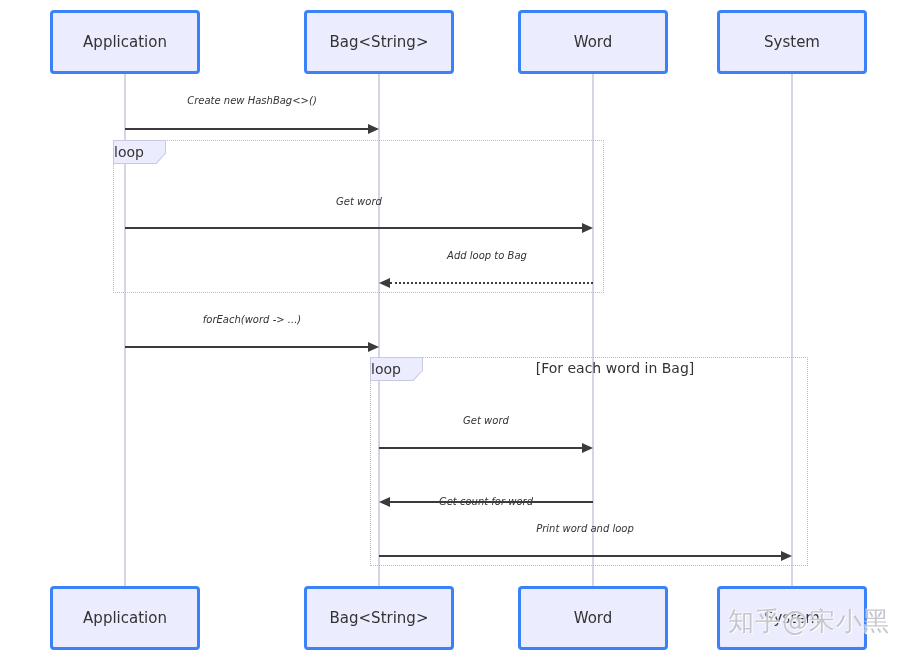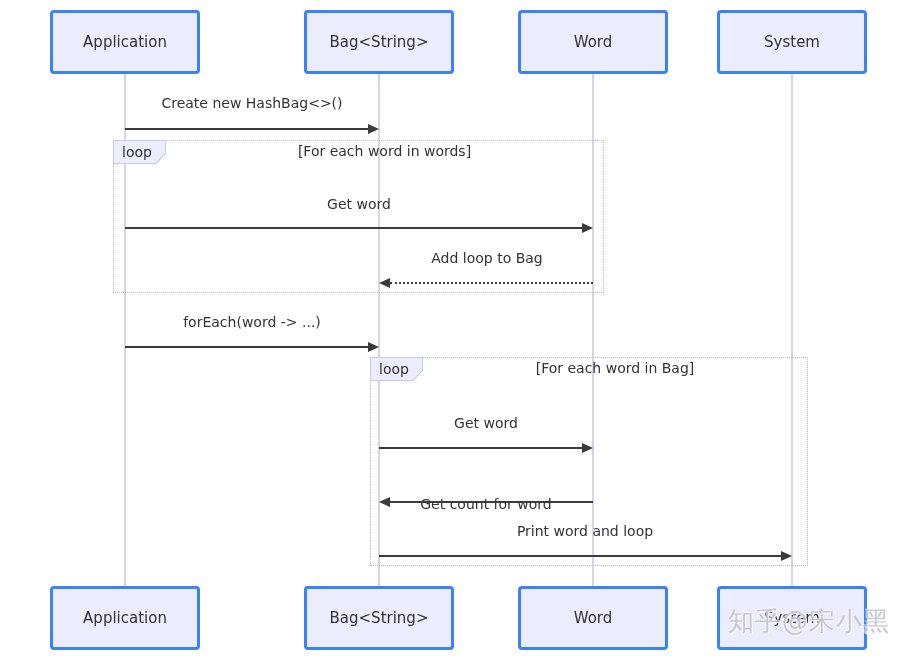--- a/index.html
+++ b/index.html
@@ -35,23 +35,24 @@
     align-items: center;
     justify-content: center;
     font-size: 15px;
     color: #333333;
   }
   .actor.top { top: 10px; }
   .actor.bottom { top: 586px; }
   .msg-label {
     position: absolute;
     transform: translateX(-50%);
-    font-size: 14px;
+    font-size: 10px;
     white-space: nowrap;
     color: #333333;
+    font-style: italic;
   }
   .msg-line {
     position: absolute;
     height: 0;
     border-top: 2px solid #3b3b3b;
   }
   .msg-line.dotted {
     border-top: 2px dotted #3b3b3b;
   }
   .arrow-right {
@@ -83,21 +84,20 @@
   .loop-label-inner {
     position: absolute;
     left: 1px; top: 1px;
     width: 51px;
     height: 22px;
     background: #ECECFF;
     clip-path: polygon(0 0, 100% 0, 100% 55%, 82% 100%, 0 100%);
     display: flex;
     align-items: center;
     font-size: 14px;
-    padding-left: 8px;
     box-sizing: border-box;
     color: #333333;
   }
   .loop-condition {
     position: absolute;
     text-align: center;
     font-size: 14px;
     color: #333333;
     white-space: nowrap;
   }
@@ -138,21 +138,20 @@
   </div>
 
   <span class="msg-label" style="left:252px;top:95px">Create new HashBag&lt;&gt;()</span>
   <div class="msg-line" style="left:125px;top:128px;width:244px"></div>
   <div class="arrow-right" style="left:368px;top:124px"></div>
 
   <div class="loop-frame" style="left:113px;top:140px;width:491px;height:153px"></div>
   <div class="loop-label-outer" style="left:113px;top:140px">
   </div>
   <div class="loop-label-inner" style="left:114px;top:141px">loop</div>
-  <span class="loop-condition" style="left:166px;top:143px;width:437px">[For each word in words]</span>
 
   <span class="msg-label" style="left:359px;top:196px">Get word</span>
   <div class="msg-line" style="left:125px;top:227px;width:458px"></div>
   <div class="arrow-right" style="left:582px;top:223px"></div>
 
   <span class="msg-label" style="left:487px;top:250px">Add loop to Bag</span>
   <div class="msg-line dotted" style="left:390px;top:282px;width:203px"></div>
   <div class="arrow-left" style="left:379px;top:278px"></div>
 
   <span class="msg-label" style="left:252px;top:314px">forEach(word -&gt; ...)</span>

